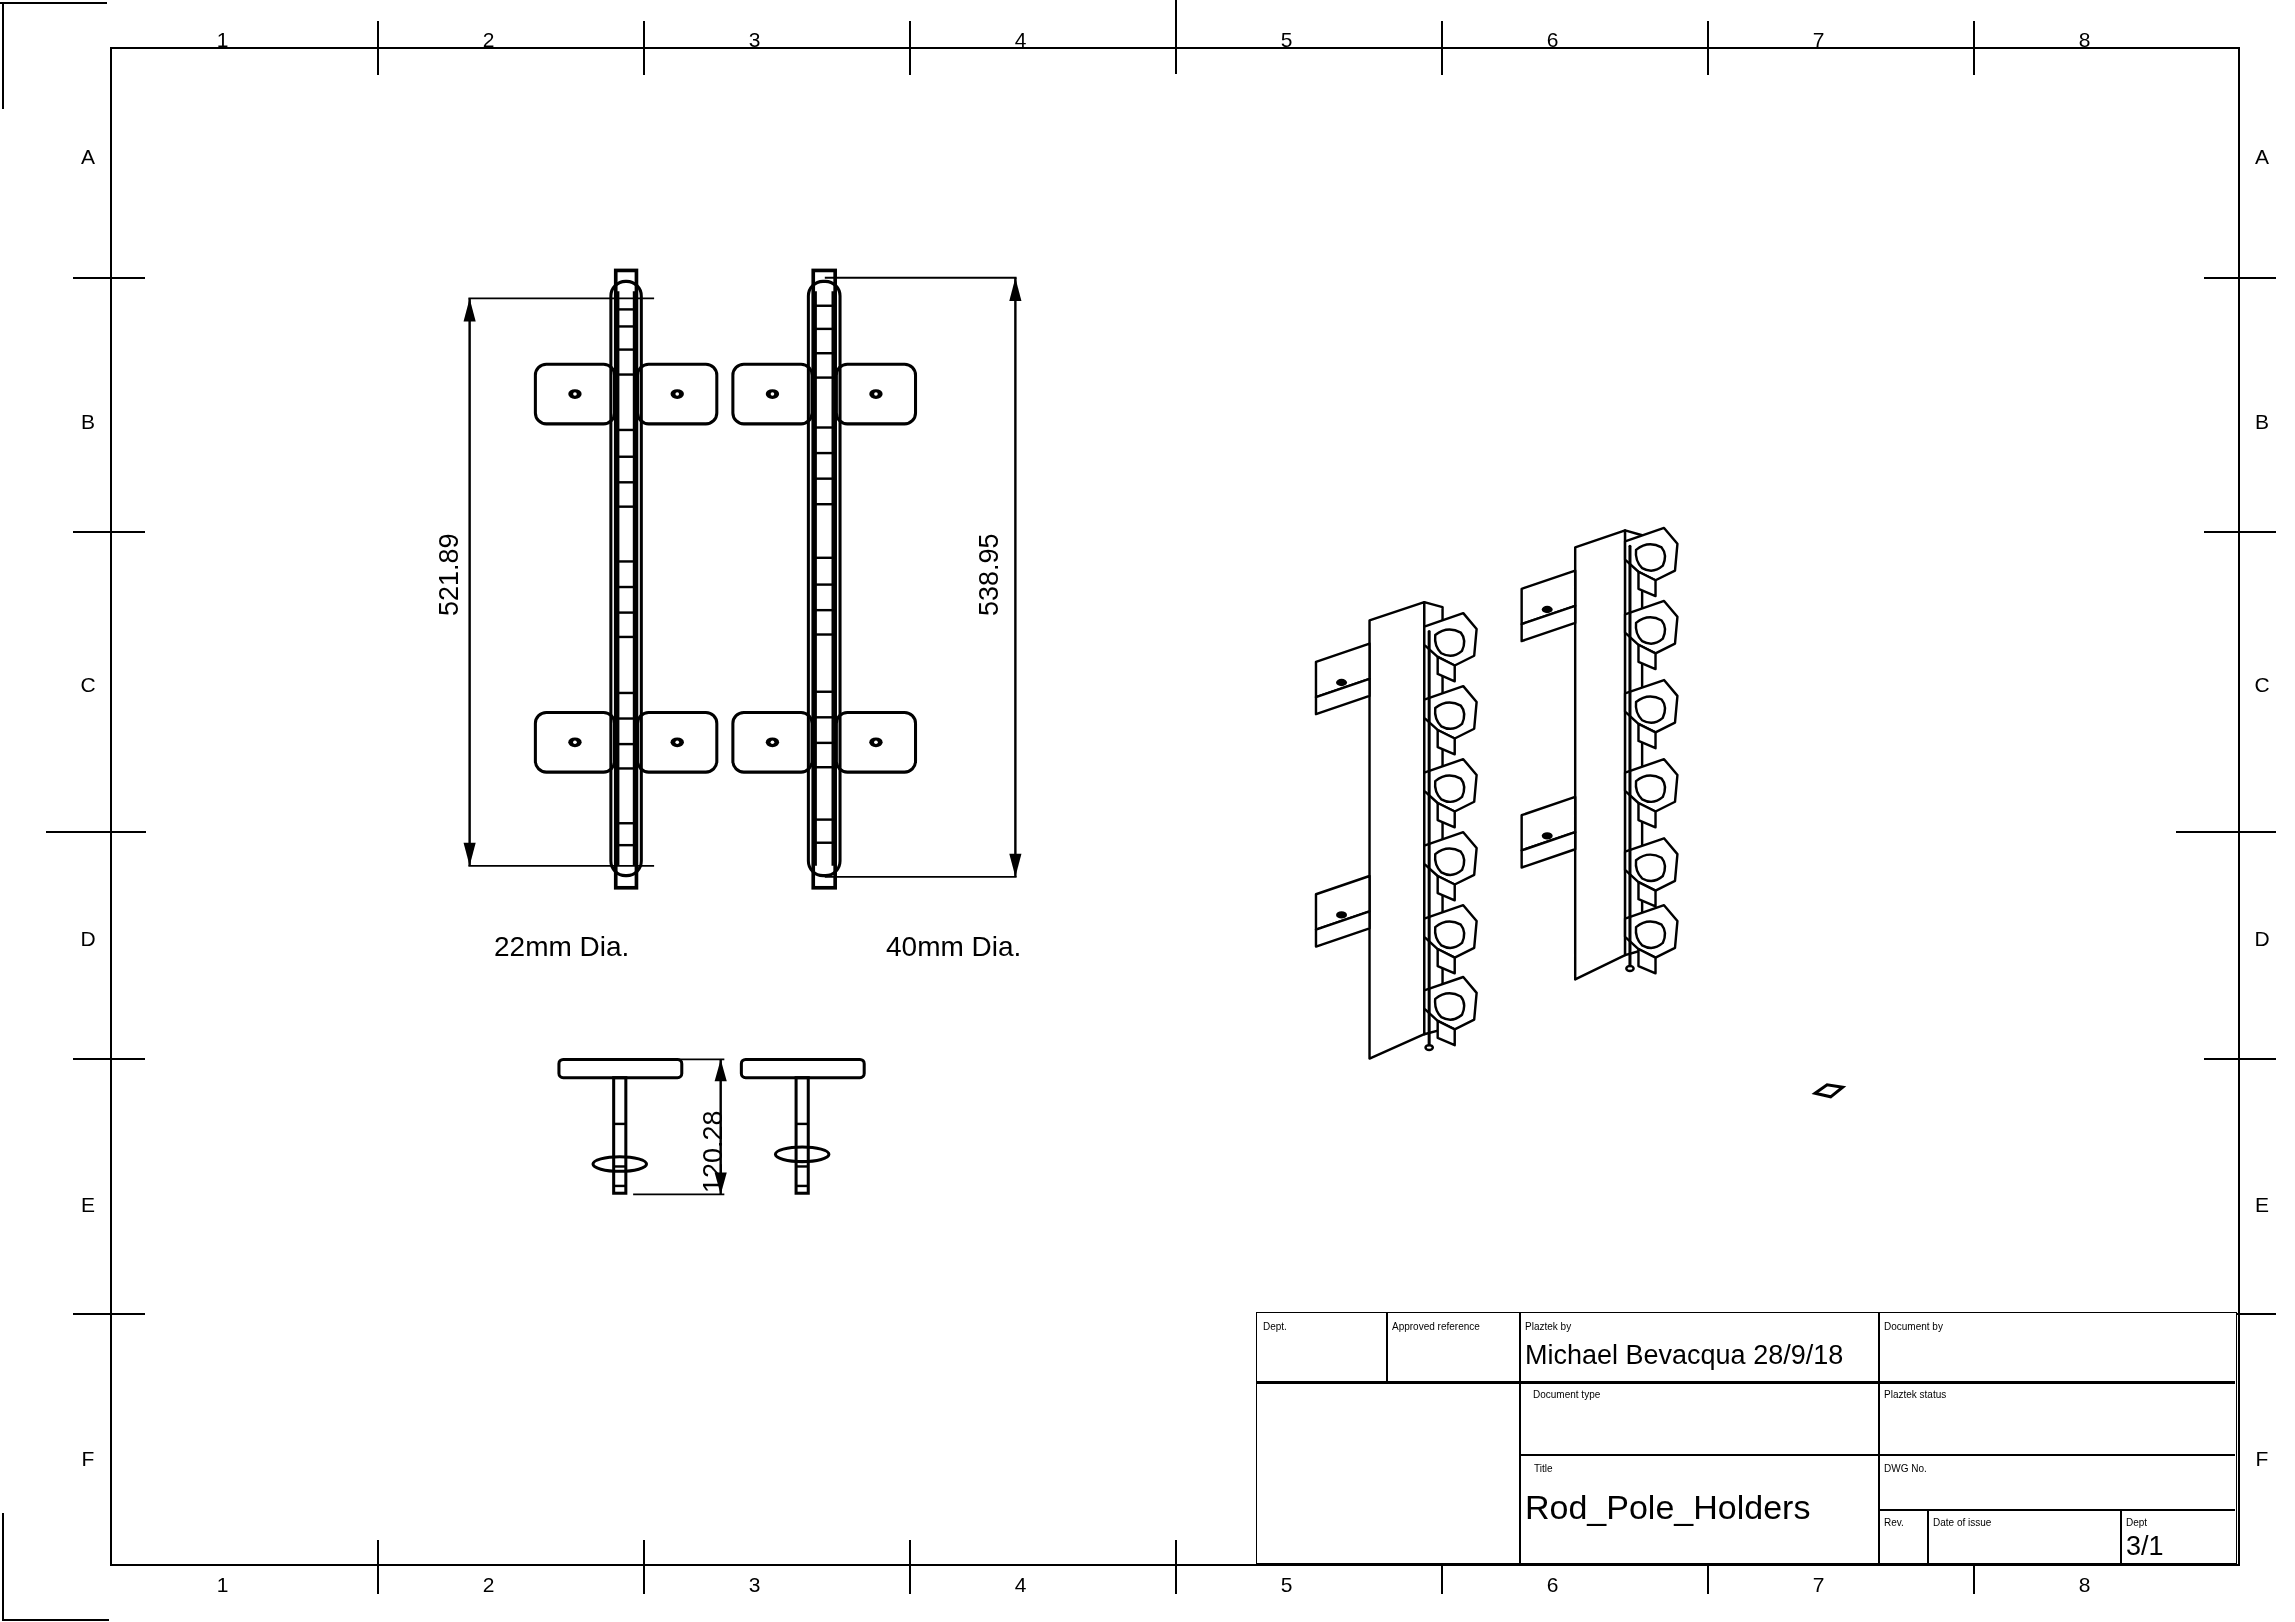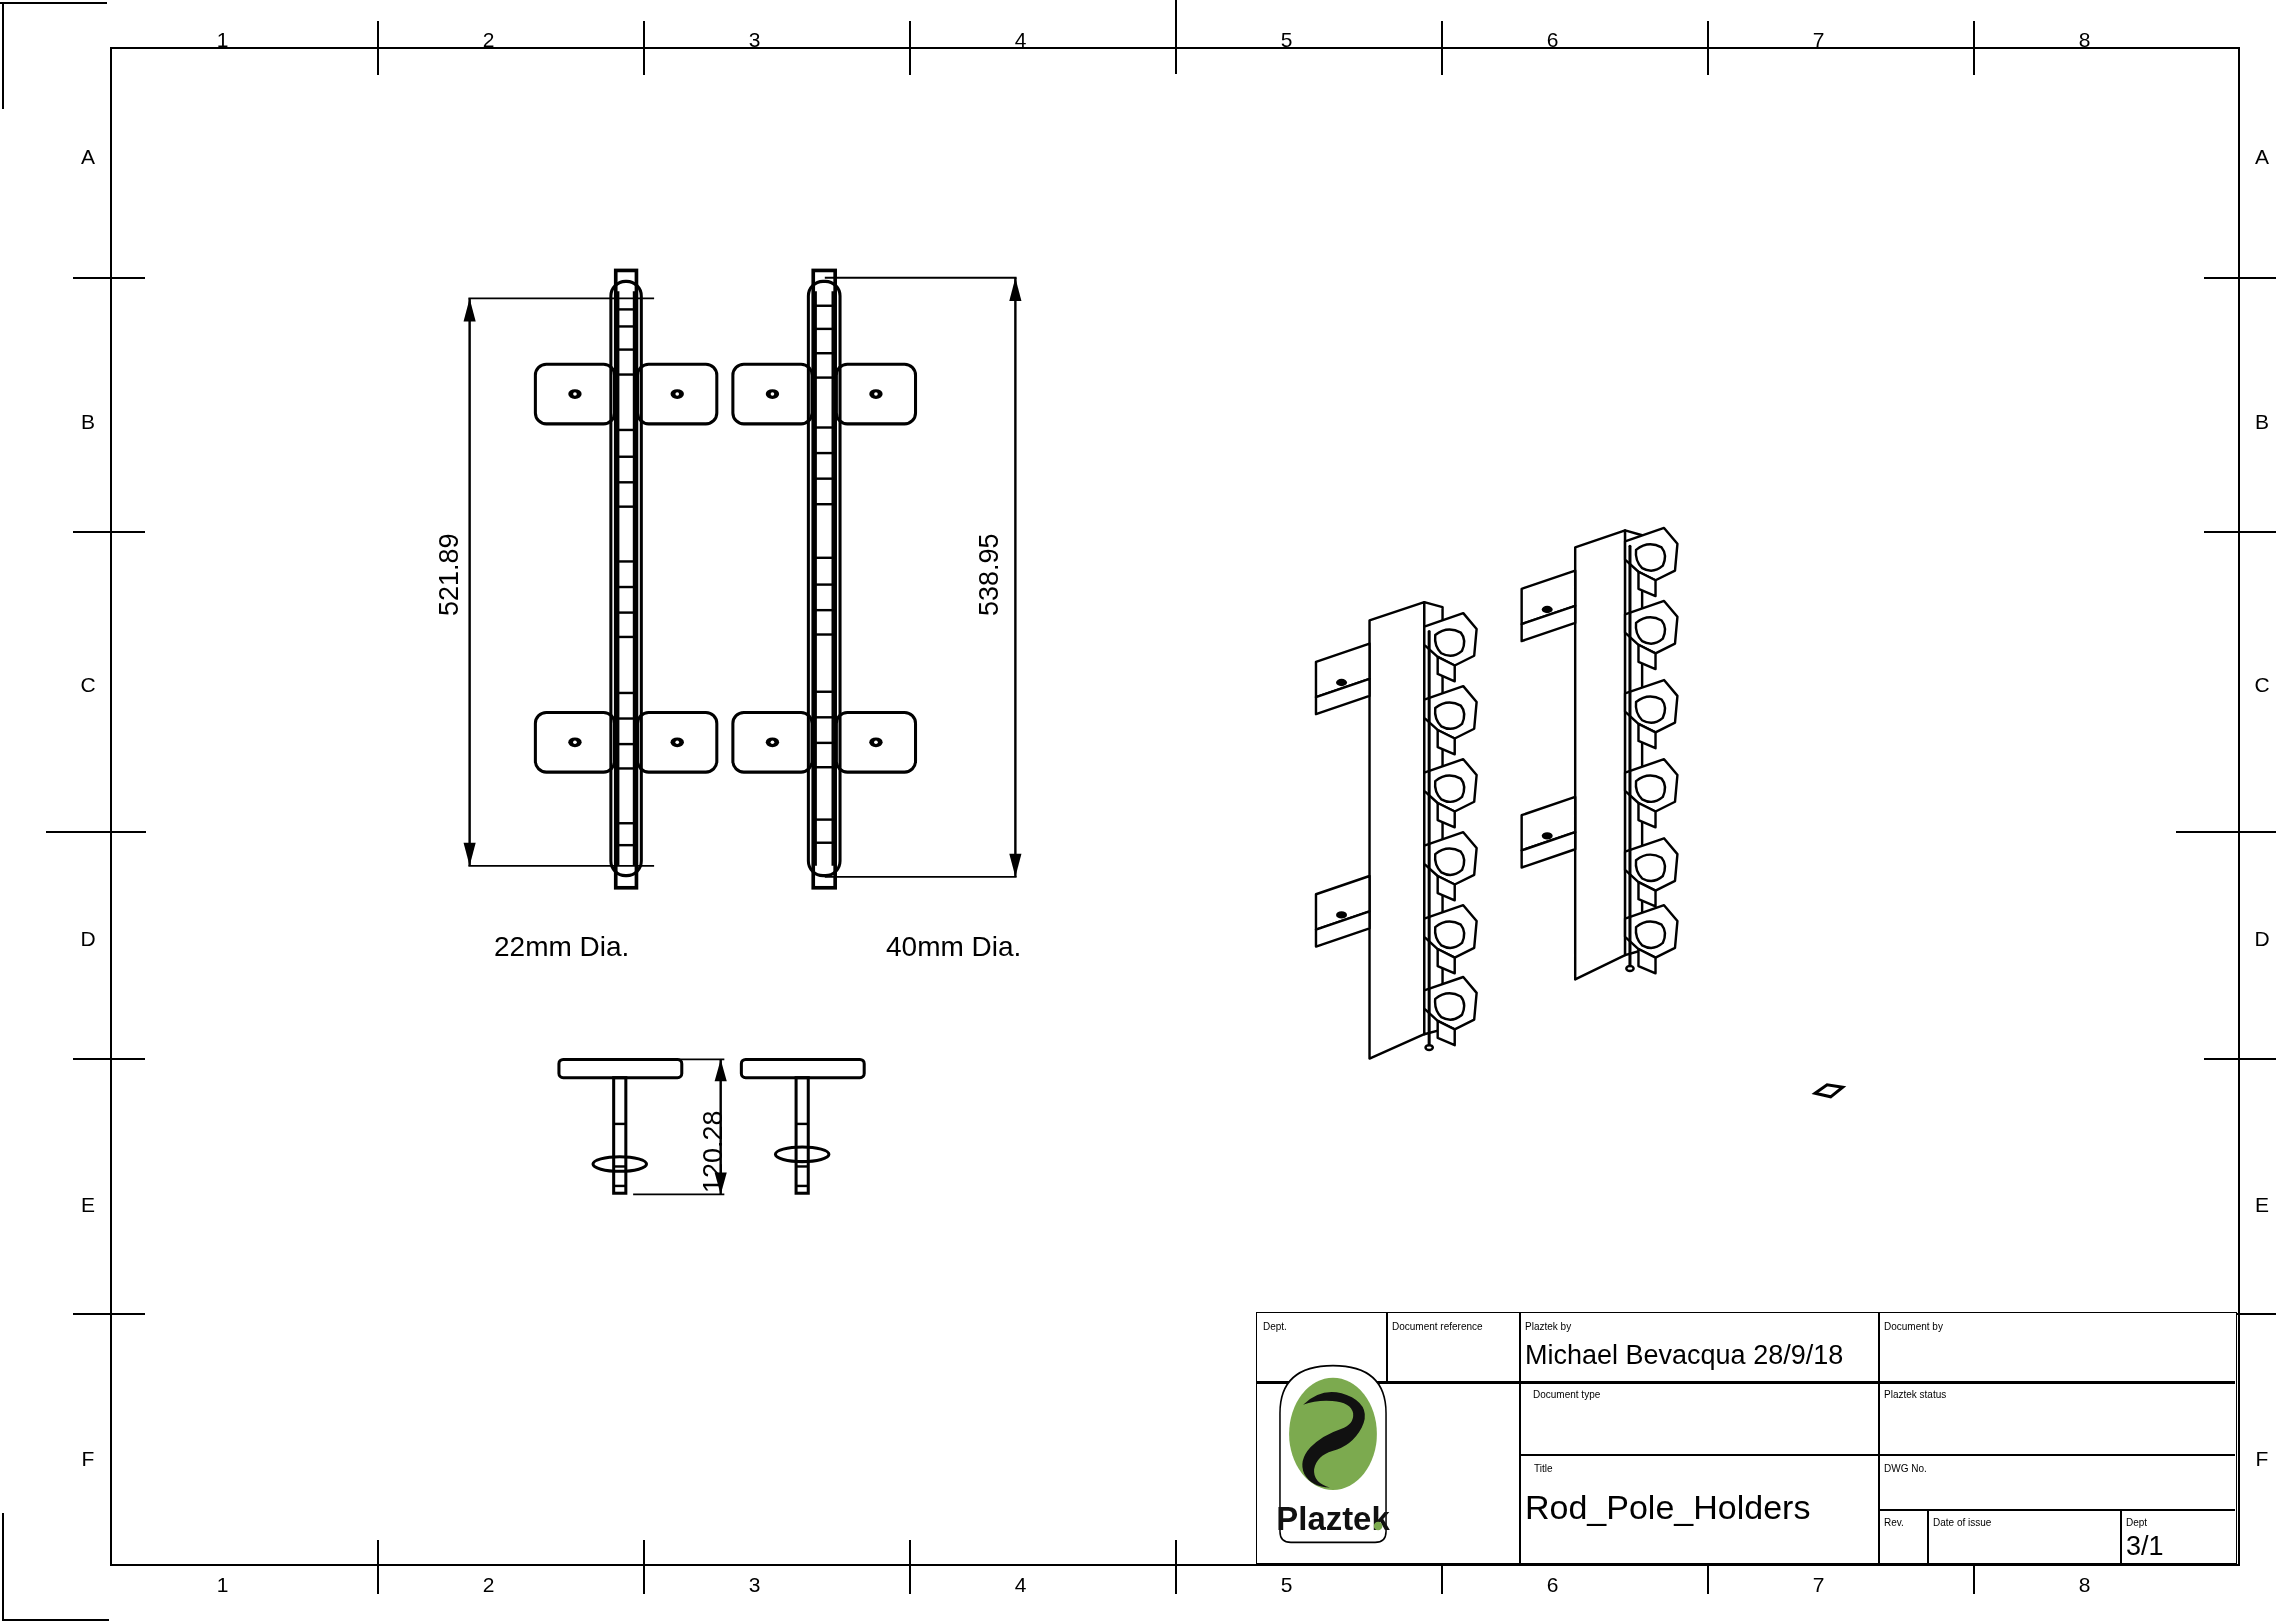--- a/index.html
+++ b/index.html
@@ -444,21 +444,21 @@
 
     <div class="tb-line-v" style="left:129px; top:0px; height:68px;"></div>
     <div class="tb-line-v" style="left:262px; top:0px; height:252px;"></div>
     <div class="tb-line-v" style="left:621px; top:0px; height:252px;"></div>
     <div class="tb-line-v" style="left:670px; top:196px; height:56px;"></div>
     <div class="tb-line-v" style="left:863px; top:196px; height:56px;"></div>
 
     <div class="tb-head" style="left:6px; top:7.3px;">Dept.</div>
     <div class="tb-value small" style="left:6px; top:30px;"></div>
 
-    <div class="tb-head" style="left:135px; top:7.3px;">Document reference</div>
+    <div class="tb-head" style="left:135px; top:7.3px;">Approved reference</div>
     <div class="tb-value small" style="left:135px; top:30px;"></div>
 
     <div class="tb-head" style="left:268px; top:7.3px;">Plaztek by</div>
     <div class="tb-value" style="left:268px; top:29px;">Michael Bevacqua  28/9/18</div>
 
     <div class="tb-head" style="left:627px; top:7.3px;">Document by</div>
     <div class="tb-value" style="left:627px; top:29px;"></div>
 
     <div class="tb-head" style="left:276px; top:75px;">Document type</div>
     <div class="tb-value" style="left:268px; top:99px;"></div>
@@ -474,31 +474,16 @@
 
     <div class="tb-head" style="left:627px; top:203px;">Rev.</div>
     <div class="tb-value small" style="left:627px; top:223px;"></div>
 
     <div class="tb-head" style="left:676px; top:203px;">Date of issue</div>
     <div class="tb-value small" style="left:676px; top:223px;"></div>
 
     <div class="tb-head" style="left:869px; top:203px;">Dept</div>
     <div class="tb-value" style="left:869px; top:220px;">3/1</div>
 
-    <div id="logo-box">
-      <svg width="128" height="194" viewBox="0 0 210 318">
-
-        <path d="M18 92 Q18 14 105 14 Q192 14 192 92 L192 286 Q192 304 174 304 L36 304 Q18 304 18 286 Z" fill="#ffffff" stroke="#000000" stroke-width="2.5"></path>
-
-        <ellipse cx="105" cy="126" rx="72" ry="92" fill="#7CAA4F"></ellipse>
-
-        <path d="M56 78 Q92 44 136 66 Q168 84 152 116 Q136 146 104 154 Q78 162 74 184 Q72 206 100 214
-                 Q70 214 58 192 Q48 170 68 148 Q88 128 118 118 Q140 110 138 92 Q134 74 104 72 Q78 70 56 78 Z" fill="#111111"></path>
-
-        <text x="105" y="283" font-family="Liberation Sans, sans-serif" font-size="54" font-weight="bold" text-anchor="middle" fill="#111111">Plaztek</text>
-
-        <circle cx="179" cy="277" r="7" fill="#7CAA4F"></circle>
-      </svg>
-    </div>
   </div>
 
 </div>
 
 
 </body></html>

